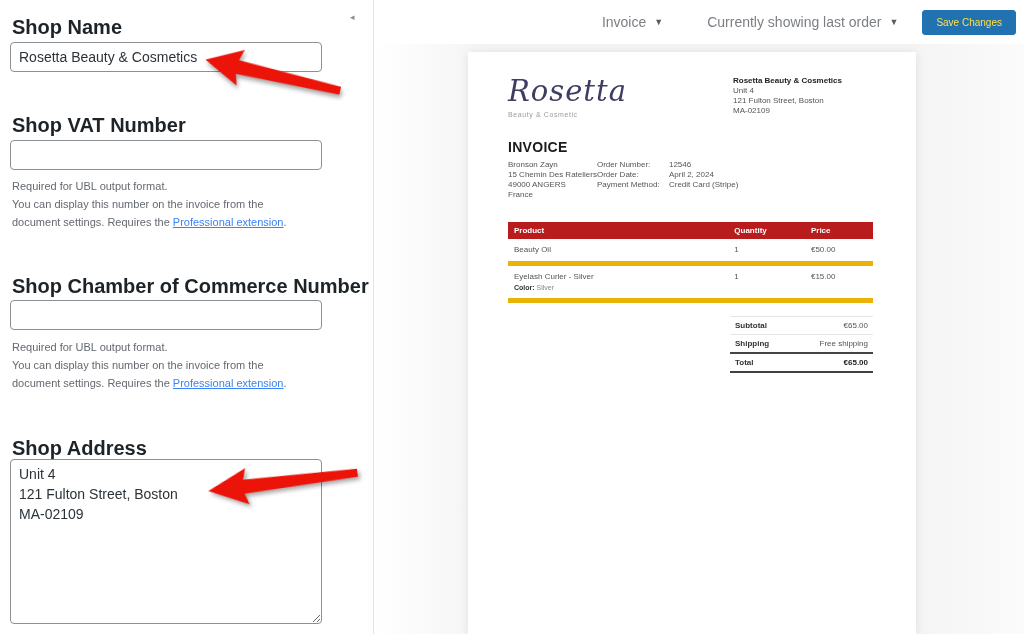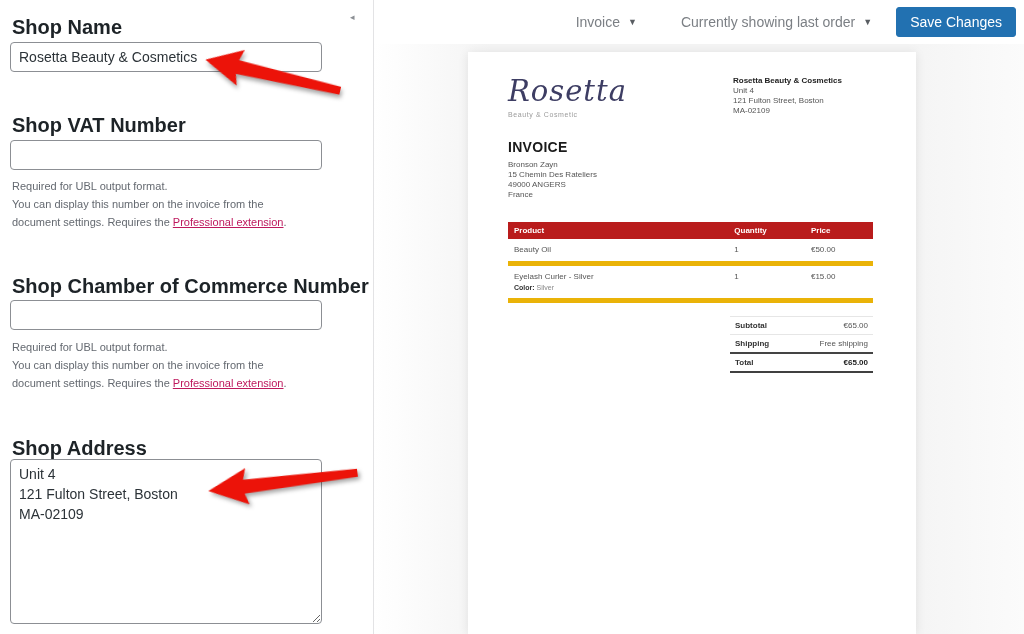--- a/index.html
+++ b/index.html
@@ -8,42 +8,42 @@
   .page { position:relative; width:1024px; height:634px; }
 
   
   .settings-panel { position:absolute; left:0; top:0; width:373px; height:634px; background:#fff; }
   .field-label { position:absolute; left:12px; font-size:20px; font-weight:700; color:#1d2327; }
   .text-input { position:absolute; left:10px; width:312px; height:30px;
                 border:1px solid #8c8f94; border-radius:4px; background:#fff;
                 font-family:"Liberation Sans", sans-serif; font-size:14px; color:#2c3338;
                 padding:0 8px; outline:none; }
   .help { position:absolute; left:12px; width:330px; font-size:11px; line-height:18px; color:#646970; }
-  .help a { color:#be185d; text-decoration:underline; cursor:pointer; }
+  .help a { color:#3b82f6; text-decoration:underline; cursor:pointer; }
   .addr-textarea { position:absolute; left:10px; top:459px; width:312px; height:165px;
                    border:1px solid #8c8f94; border-radius:4px; background:#fff;
                    font-family:"Liberation Sans", sans-serif; font-size:14px; line-height:20px;
                    color:#2c3338; padding:4px 8px; resize:both; outline:none; }
 
   
   .pane-divider { position:absolute; left:373px; top:0; width:1px; height:634px; background:#e3e3e5; }
   .collapse-arrow { position:absolute; top:11px; font-size:9px; color:#8b8f94; cursor:pointer; line-height:12px; }
   .collapse-left  { left:350px; }
   .collapse-right { left:383px; }
 
   
   .preview-panel { position:absolute; left:374px; top:0; width:650px; height:634px; background:#fff; }
   .toolbar { position:absolute; left:0; top:0; width:650px; height:44px; display:flex;
              align-items:center; justify-content:flex-end; background:#fff; z-index:3; }
   .dropdown { display:flex; align-items:center; gap:8px; font-size:14px; color:#7b7f84; cursor:pointer; }
   .dropdown .caret { font-size:9px; color:#595d62; }
   .dd-doc { margin-right:44px; }
   .dd-order { margin-right:24px; }
-  .save-btn { margin-right:8px; background:#2271b1; color:#ffffff; border:1px solid #2271b1;
-              border-radius:3px; font-family:"Liberation Sans", sans-serif; font-size:14px;
+  .save-btn { margin-right:8px; background:#2271b1; color:#fde047; border:1px solid #2271b1;
+              border-radius:3px; font-family:"Liberation Sans", sans-serif; font-size:10px;
               padding:6px 13px; cursor:pointer; }
 
   .preview-area { position:absolute; left:0; top:44px; width:650px; height:590px;
                   background:linear-gradient(to right,#ffffff 0%,#f4f4f4 18%,#f4f4f4 82%,#fbfbfb 100%); }
 
   
   .invoice-sheet { position:absolute; left:94px; top:8px; width:448px; height:582px; background:#fff;
                    box-shadow:0 1px 10px rgba(0,0,0,0.09); padding:23px 43px 0 40px;
                    color:#555; font-size:8px; }
   .inv-header { display:flex; justify-content:space-between; }
@@ -153,20 +153,34 @@
 
         <div class="inv-title">INVOICE</div>
 
         <div class="inv-info">
           <div class="customer-block">
             <div>Bronson Zayn</div>
             <div>15 Chemin Des Rateliers</div>
             <div>49000 ANGERS</div>
             <div>France</div>
           </div>
+          <div class="meta-block">
+            <div class="meta-row">
+              <div class="meta-label">Order Number:</div>
+              <div class="meta-value">12546</div>
+            </div>
+            <div class="meta-row">
+              <div class="meta-label">Order Date:</div>
+              <div class="meta-value">April 2, 2024</div>
+            </div>
+            <div class="meta-row">
+              <div class="meta-label">Payment Method:</div>
+              <div class="meta-value">Credit Card (Stripe)</div>
+            </div>
+          </div>
         </div>
 
         <div class="items-table">
           <div class="items-head">
             <div class="col-product">Product</div>
             <div class="col-quantity">Quantity</div>
             <div class="col-price">Price</div>
           </div>
           <div class="items-row">
             <div class="col-product">

